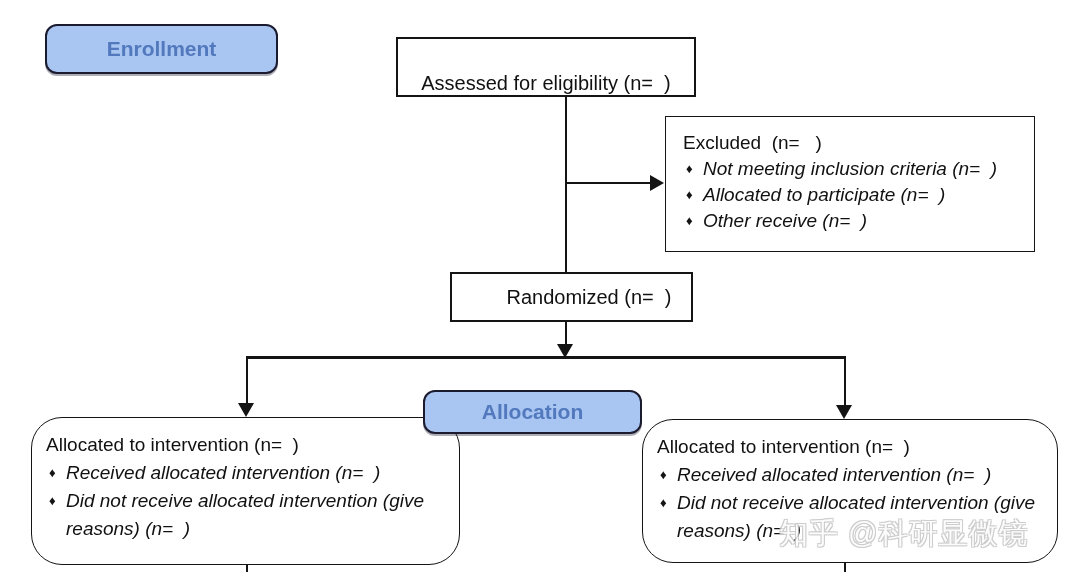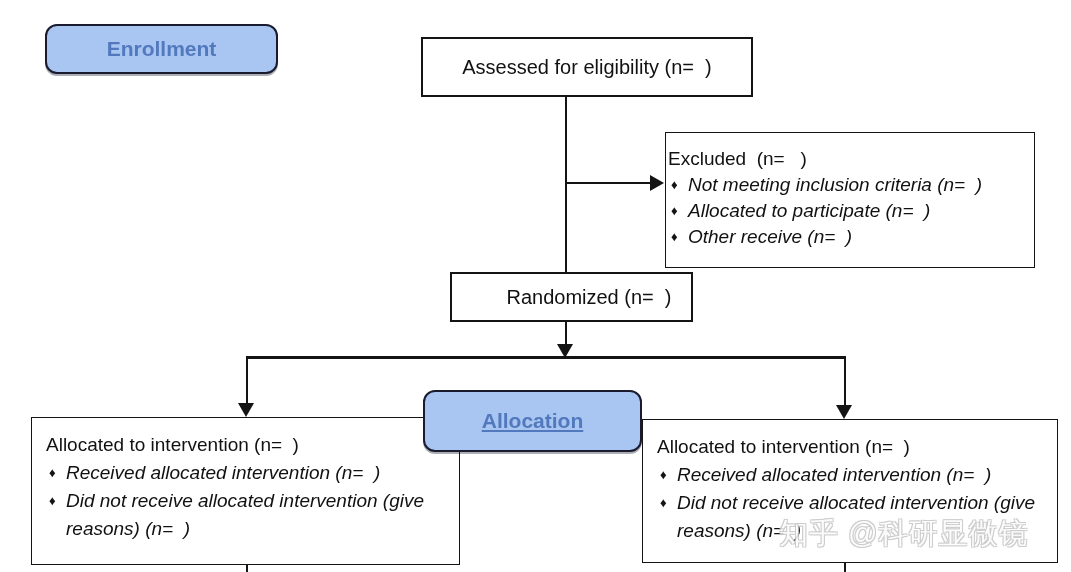--- a/index.html
+++ b/index.html
@@ -24,21 +24,21 @@
   .node.center { display:flex; align-items:center; justify-content:center; font-size:20px; }
   .node .title { display:block; white-space:pre-wrap; }
   .listbox { font-size:19px; }
   .bullet-row { display:flex; align-items:flex-start; }
   .bullet-glyph {
     flex:0 0 20px; font-size:13px; line-height:inherit; color:#141414;
     padding-left:3px; box-sizing:border-box;
   }
   .bullet-text { flex:1 1 auto; white-space:pre-wrap;font-style:italic; }
   .lh26 { line-height:26px; }
-  .lh28 { line-height:28px; }
+  .lh28 { line-height:28px;border-radius:31px; }
   
   .line { position:absolute; background:#141414; z-index:1; }
   .arrow { position:absolute; width:0; height:0; z-index:3; }
   .arrow.right { border-top:8px solid transparent; border-bottom:8px solid transparent; border-left:14px solid #141414; }
   .arrow.down  { border-left:8px solid transparent; border-right:8px solid transparent; border-top:14px solid #141414; }
   
   .watermark {
     position:absolute; left:779px; top:514px; z-index:10;
     font-size:29px; letter-spacing:1px; color:rgba(255,255,255,0.95);
     text-shadow:-1px -1px 0 #c4c4c4, 1px -1px 0 #c4c4c4, -1px 1px 0 #c4c4c4, 1px 1px 0 #c4c4c4;
@@ -47,29 +47,29 @@
 </style>
 </head>
 <body>
 
 <div class="stage">
 
   <div class="pill" style="left:45px; top:24px; width:233px; height:50px;">
     <span>Enrollment</span>
   </div>
 
-  <div class="pill" style="left:423px; top:390px; width:219px; height:62px;text-decoration:underline;">
+  <div class="pill" style="left:423px; top:390px; width:219px; height:44px;">
     <span>Allocation</span>
   </div>
 
-  <div class="node center" style="left:421px; top:37px; width:332px; height:60px;">
+  <div class="node center" style="left:396px; top:37px; width:300px; height:60px;align-items:flex-end;">
     <span class="title">Assessed for eligibility (n=  )</span>
   </div>
 
-  <div class="node thin listbox lh26" style="left:665px; top:116px; width:370px; height:136px; padding:13px 8px 0 2px;margin-top:16px;">
+  <div class="node thin listbox lh26" style="left:665px; top:116px; width:370px; height:136px; padding:13px 8px 0 17px;">
     <span class="title">Excluded  (n=   )</span>
     <div class="bullet-row">
       <span class="bullet-glyph">♦</span>
       <span class="bullet-text">Not meeting inclusion criteria (n=  )</span>
     </div>
     <div class="bullet-row">
       <span class="bullet-glyph">♦</span>
       <span class="bullet-text">Allocated to participate (n=  )</span>
     </div>
     <div class="bullet-row">

